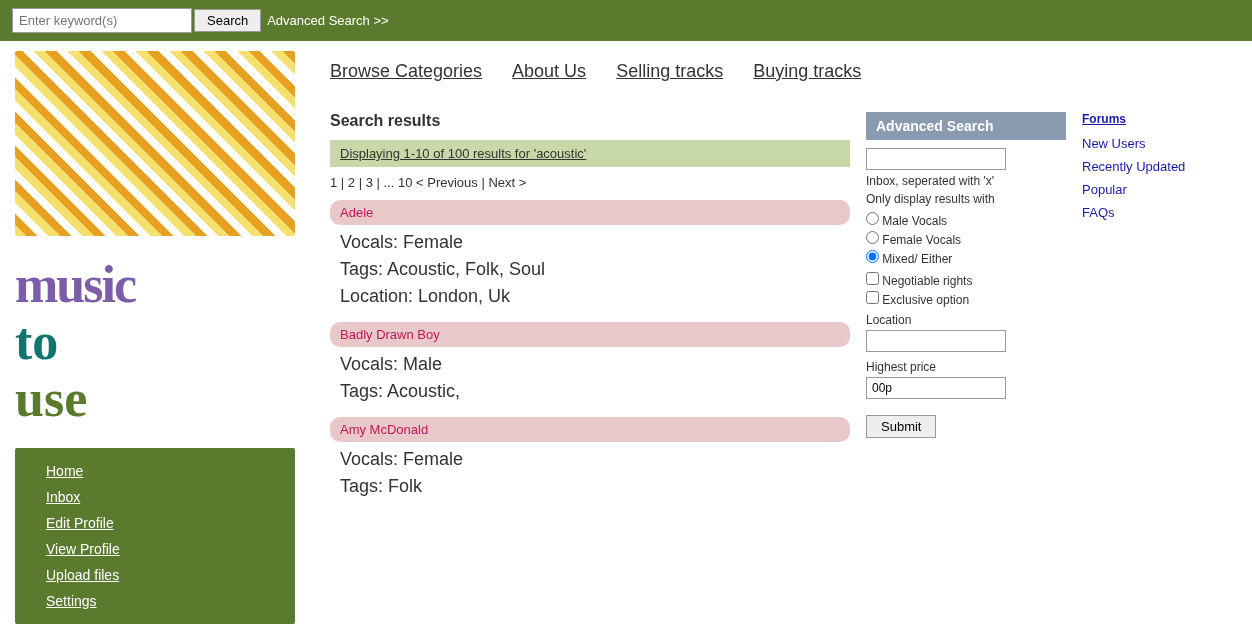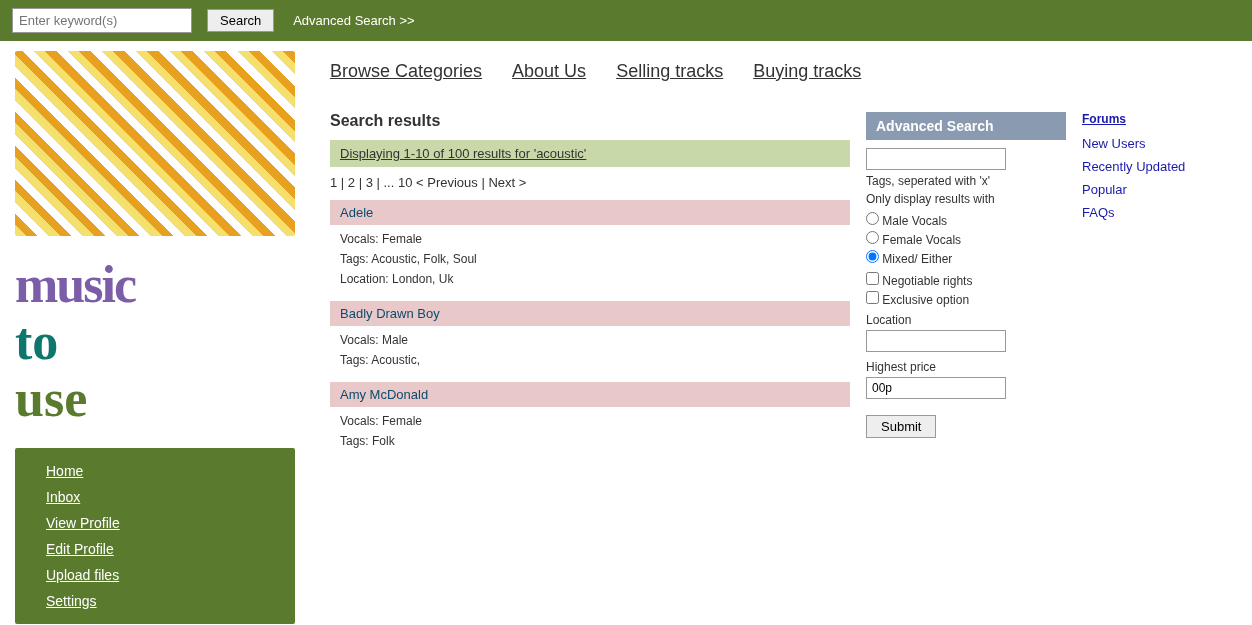--- a/index.html
+++ b/index.html
@@ -4,21 +4,21 @@
   <style>
     * { margin: 0; padding: 0; box-sizing: border-box; }
     body { font-family: Arial, sans-serif; font-size: 13px; background: #fff; width: 1252px; }
 
     
     .top-bar {
       background: #5a7a2e;
       padding: 8px 12px;
       display: flex;
       align-items: center;
-      gap: 15px;
+      gap: 2px;
     }
     .top-bar input {
       width: 180px;
       padding: 4px 6px;
       border: 1px solid #999;
       font-size: 13px;
       color: #999;
     }
     .top-bar button {
       padding: 3px 12px;
@@ -145,26 +145,27 @@
     .pagination {
       font-size: 13px;
       color: #333;
       margin-bottom: 10px;
     }
 
     .artist-header {
       background: #e8c8c8;
       padding: 5px 10px;
       font-size: 13px;
-      color: #0c4a6e;
+      color: #be185d;
       margin-bottom: 4px;
+      border-radius: 10px;
     }
     .artist-detail {
       padding: 3px 10px;
-      font-size: 12px;
+      font-size: 18px;
       color: #333;
     }
     .artist-block { margin-bottom: 12px; }
 
     
     .advanced-search {
       width: 200px;
       flex-shrink: 0;
     }
     .adv-title {
@@ -261,22 +262,22 @@
   <div class="sidebar">
     <div class="logo-stripes"></div>
     <div class="logo-text">
       <span class="logo-music">music</span>
       <span class="logo-to">to</span>
       <span class="logo-use">use</span>
     </div>
     <nav class="sidebar-nav">
       <a href="#">Home</a>
       <a href="#">Inbox</a>
+      <a href="#">Edit Profile</a>
       <a href="#">View Profile</a>
-      <a href="#">Edit Profile</a>
       <a href="#">Upload files</a>
       <a href="#">Settings</a>
     </nav>
   </div>
 
   <div class="content-area">
 
     <nav class="nav-bar">
       <a href="#">Browse Categories</a>
       <a href="#">About Us</a>
@@ -307,21 +308,21 @@
         <div class="artist-block">
           <div class="artist-header">Amy McDonald</div>
           <div class="artist-detail">Vocals: Female</div>
           <div class="artist-detail">Tags: Folk</div>
         </div>
       </div>
 
       <div class="advanced-search adv-search">
         <div class="adv-title">Advanced Search</div>
         <input type="text" style="width: 140px; padding: 3px 5px; border: 1px solid rgb(153, 153, 153); font-size: 12px; margin-bottom: 4px;">
-        <label>Tags, seperated with 'x'</label>
+        <label>Inbox, seperated with 'x'</label>
         <div class="only-display">Only display results with</div>
 
         <div class="radio-group">
           <label>
             <input type="radio" name="vocals" value="male" style="">
             <span>Male Vocals</span>
           </label>
           <label>
             <input type="radio" name="vocals" value="female" style="">
             <span>Female Vocals</span>

